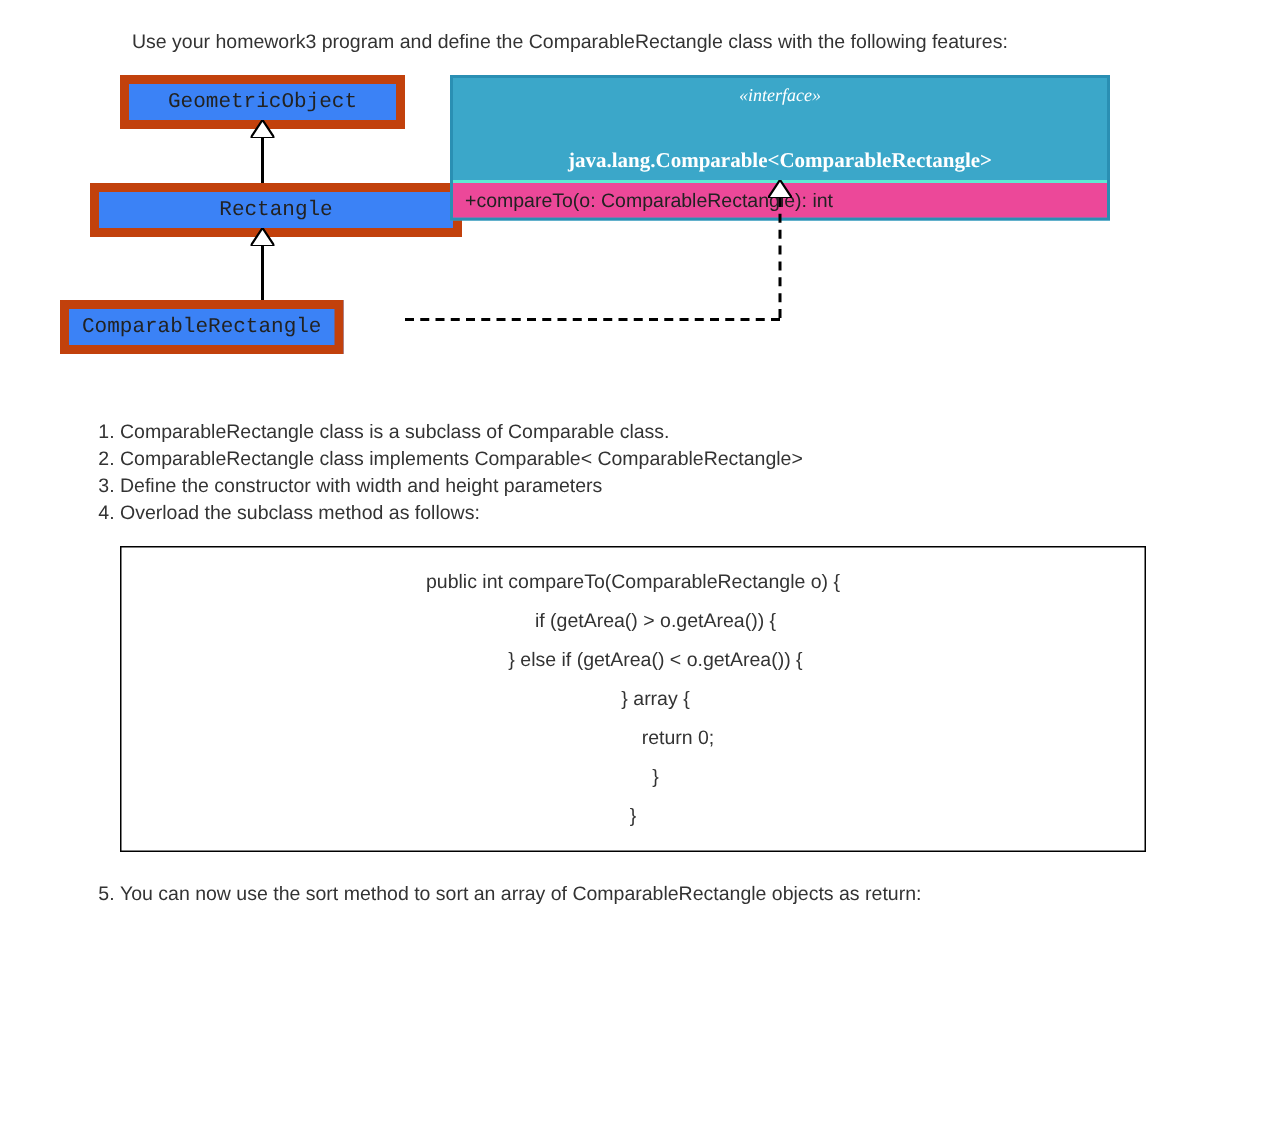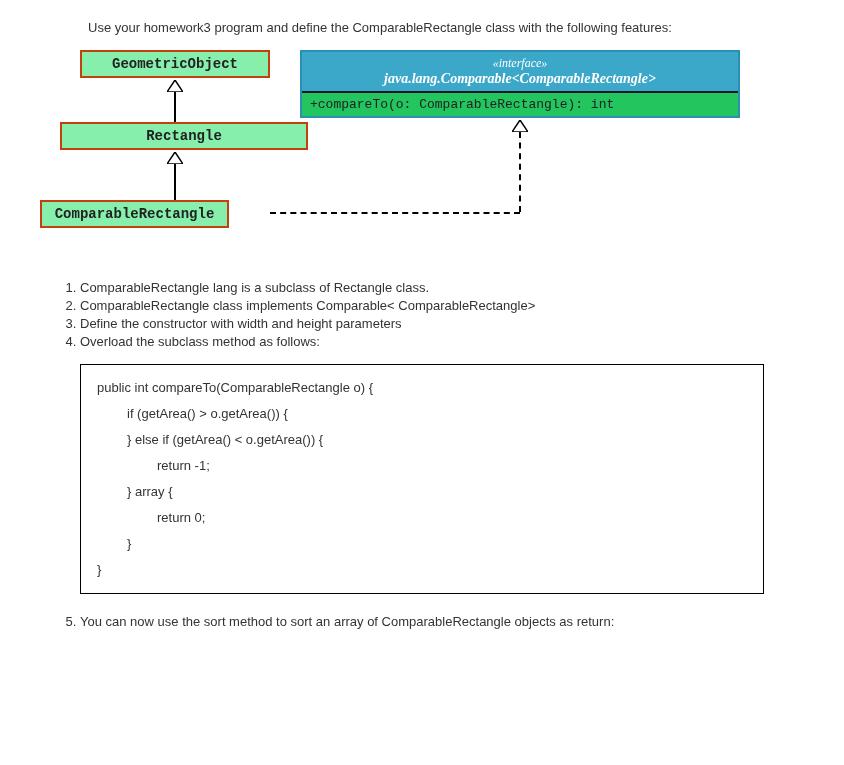--- a/index.html
+++ b/index.html
@@ -16,58 +16,58 @@
     margin-bottom: 15px;
     margin-left: 48px;
   }
   .diagram {
     position: relative;
     height: 210px;
     margin-bottom: 20px;
   }
   .uml-box {
     position: absolute;
-    border: 2px solid #c2410c;
-    background: #86efac;
+    border: 6px solid #c2410c;
+    background: #3b82f6;
     text-align: center;
     font-family: "Courier New", monospace;
-    font-weight: bold;
+    font-weight: normal;
     font-size: 14px;
     padding: 4px 8px;
     color: #222;
     box-sizing: border-box;
   }
   .uml-interface {
     position: absolute;
     border: 2px solid #2a8fb3;
     background: #3ba7c9;
     color: #fff;
     box-sizing: border-box;
   }
   .uml-interface-header {
     text-align: center;
     padding: 4px 8px;
-    border-bottom: 2px solid #0f172a;
+    border-bottom: 2px solid #5eead4;
     font-family: Georgia, serif;
   }
   .uml-interface-header .stereo {
     font-style: italic;
     font-size: 12px;
   }
   .uml-interface-header .ifname {
     font-family: Georgia, serif;
-    font-style: italic;
     font-weight: bold;
     font-size: 14px;
+    margin-top: 29px;
   }
   .uml-interface-method {
-    background: #22c55e;
+    background: #ec4899;
     color: #222;
     padding: 4px 8px;
-    font-family: Liberation Mono, monospace;
+    font-family: Liberation Sans, sans-serif;
     font-size: 13px;
   }
   .arrow-shaft-v {
     position: absolute;
     border-left: 2px solid #000;
   }
   .arrow-head-outline {
     position: absolute;
     width: 14px;
     height: 10px;
@@ -88,20 +88,21 @@
   ol.req-list li {
     margin-bottom: 3px;
   }
   .code-box {
     border: 1px solid #000;
     margin: 0 40px 20px 40px;
     padding: 10px 16px;
     font-family: Arial, sans-serif;
     font-size: 13px;
     line-height: 2;
+    text-align: center;
   }
   .code-box .ind1 { padding-left: 30px; }
   .code-box .ind2 { padding-left: 60px; }
 </style>
 </head>
 <body>
 
 <div class="intro">Use your homework3 program and define the ComparableRectangle class with the following features:</div>
 
 <div class="diagram">
@@ -138,31 +139,30 @@
     <svg width="16" height="12">
         <polygon points="8,0 0,12 16,12" fill="#fff" stroke="#000" stroke-width="1.5"></polygon>
       </svg>
   </div>
   <div class="dashed-v" style="left:479px; top:82px; height:80px;"></div>
   <div class="dashed-h" style="left:230px; top:162px; width:250px;"></div>
 
 </div>
 
 <ol class="req-list">
-  <li>ComparableRectangle lang is a subclass of Rectangle class.</li>
+  <li>ComparableRectangle class is a subclass of Comparable class.</li>
   <li>ComparableRectangle class implements Comparable&lt; ComparableRectangle&gt;</li>
   <li>Define the constructor with width and height parameters</li>
   <li>Overload the subclass method as follows:</li>
 </ol>
 
 <div class="code-box">
   <div>public int compareTo(ComparableRectangle o) {</div>
   <div class="ind1">if (getArea() &gt; o.getArea()) {</div>
   <div class="ind1">} else if (getArea() &lt; o.getArea()) {</div>
-  <div class="ind2">return -1;</div>
   <div class="ind1">} array {</div>
   <div class="ind2">return 0;</div>
   <div class="ind1">}</div>
   <div>}</div>
 </div>
 
 <ol start="5" class="req-list">
   <li>You can now use the sort method to sort an array of ComparableRectangle objects as return:</li>
 </ol>
 

